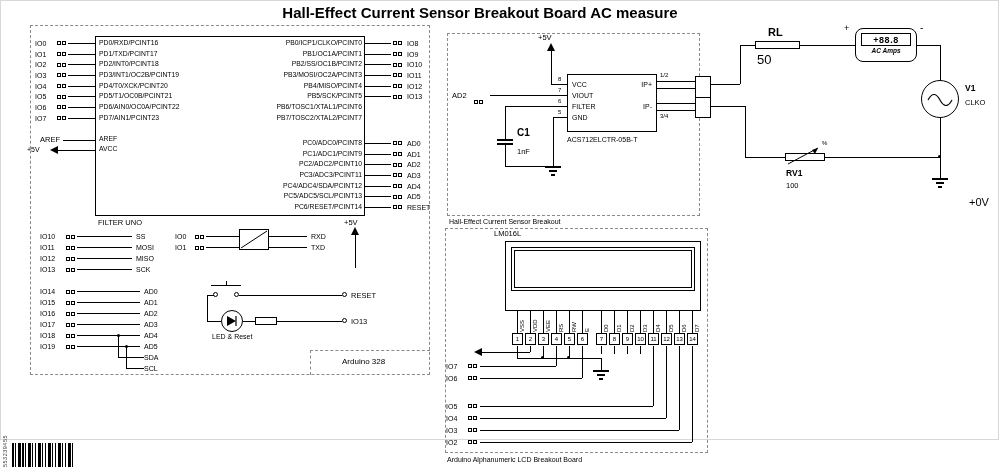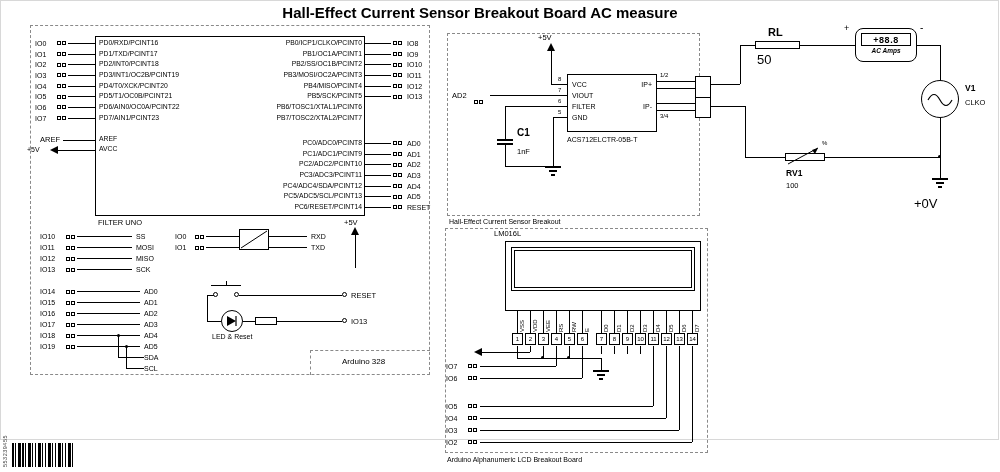--- a/index.html
+++ b/index.html
@@ -514,21 +514,21 @@
       <path d="M1 8 Q7 -3 13 8 T25 8" fill="none" stroke="#000" stroke-width="1.2"></path>
     </svg>
 </div>
 <div class="t" style="left:965px;top:84px;font-size:8.5px;font-weight:bold">V1</div>
 <div class="t" style="left:965px;top:99px;font-size:7.5px">CLKO</div>
 <i class="v" style="left:940px;top:118px;height:60px"></i>
 <span class="dot" style="left:938px;top:155px"></span>
 <span class="bar" style="left:932px;top:178px;width:16px"></span>
 <span class="bar" style="left:936px;top:182px;width:8px"></span>
 <span class="bar" style="left:938px;top:186px;width:4px"></span>
-<div class="t" style="left:914px;top:197px;font-size:13px">+0V</div>
+<div class="t" style="left:969px;top:197px;font-size:11px">+0V</div>
 
 <i class="w" style="left:711px;top:106px;width:34px"></i>
 <i class="v" style="left:745px;top:106px;height:51px"></i>
 <i class="w" style="left:745px;top:157px;width:40px"></i>
 <div class="box" style="left:785px;top:153px;width:40px;height:8px"></div>
 <svg style="position:absolute;left:780px;top:140px" width="50" height="26">
     <line x1="8" y1="24" x2="38" y2="8" stroke="#000" stroke-width="1"></line>
     <polygon points="38,8 32,10 35,14" fill="#000"></polygon>
   </svg>
 <div class="t" style="left:822px;top:140px;font-size:6px">%</div>

